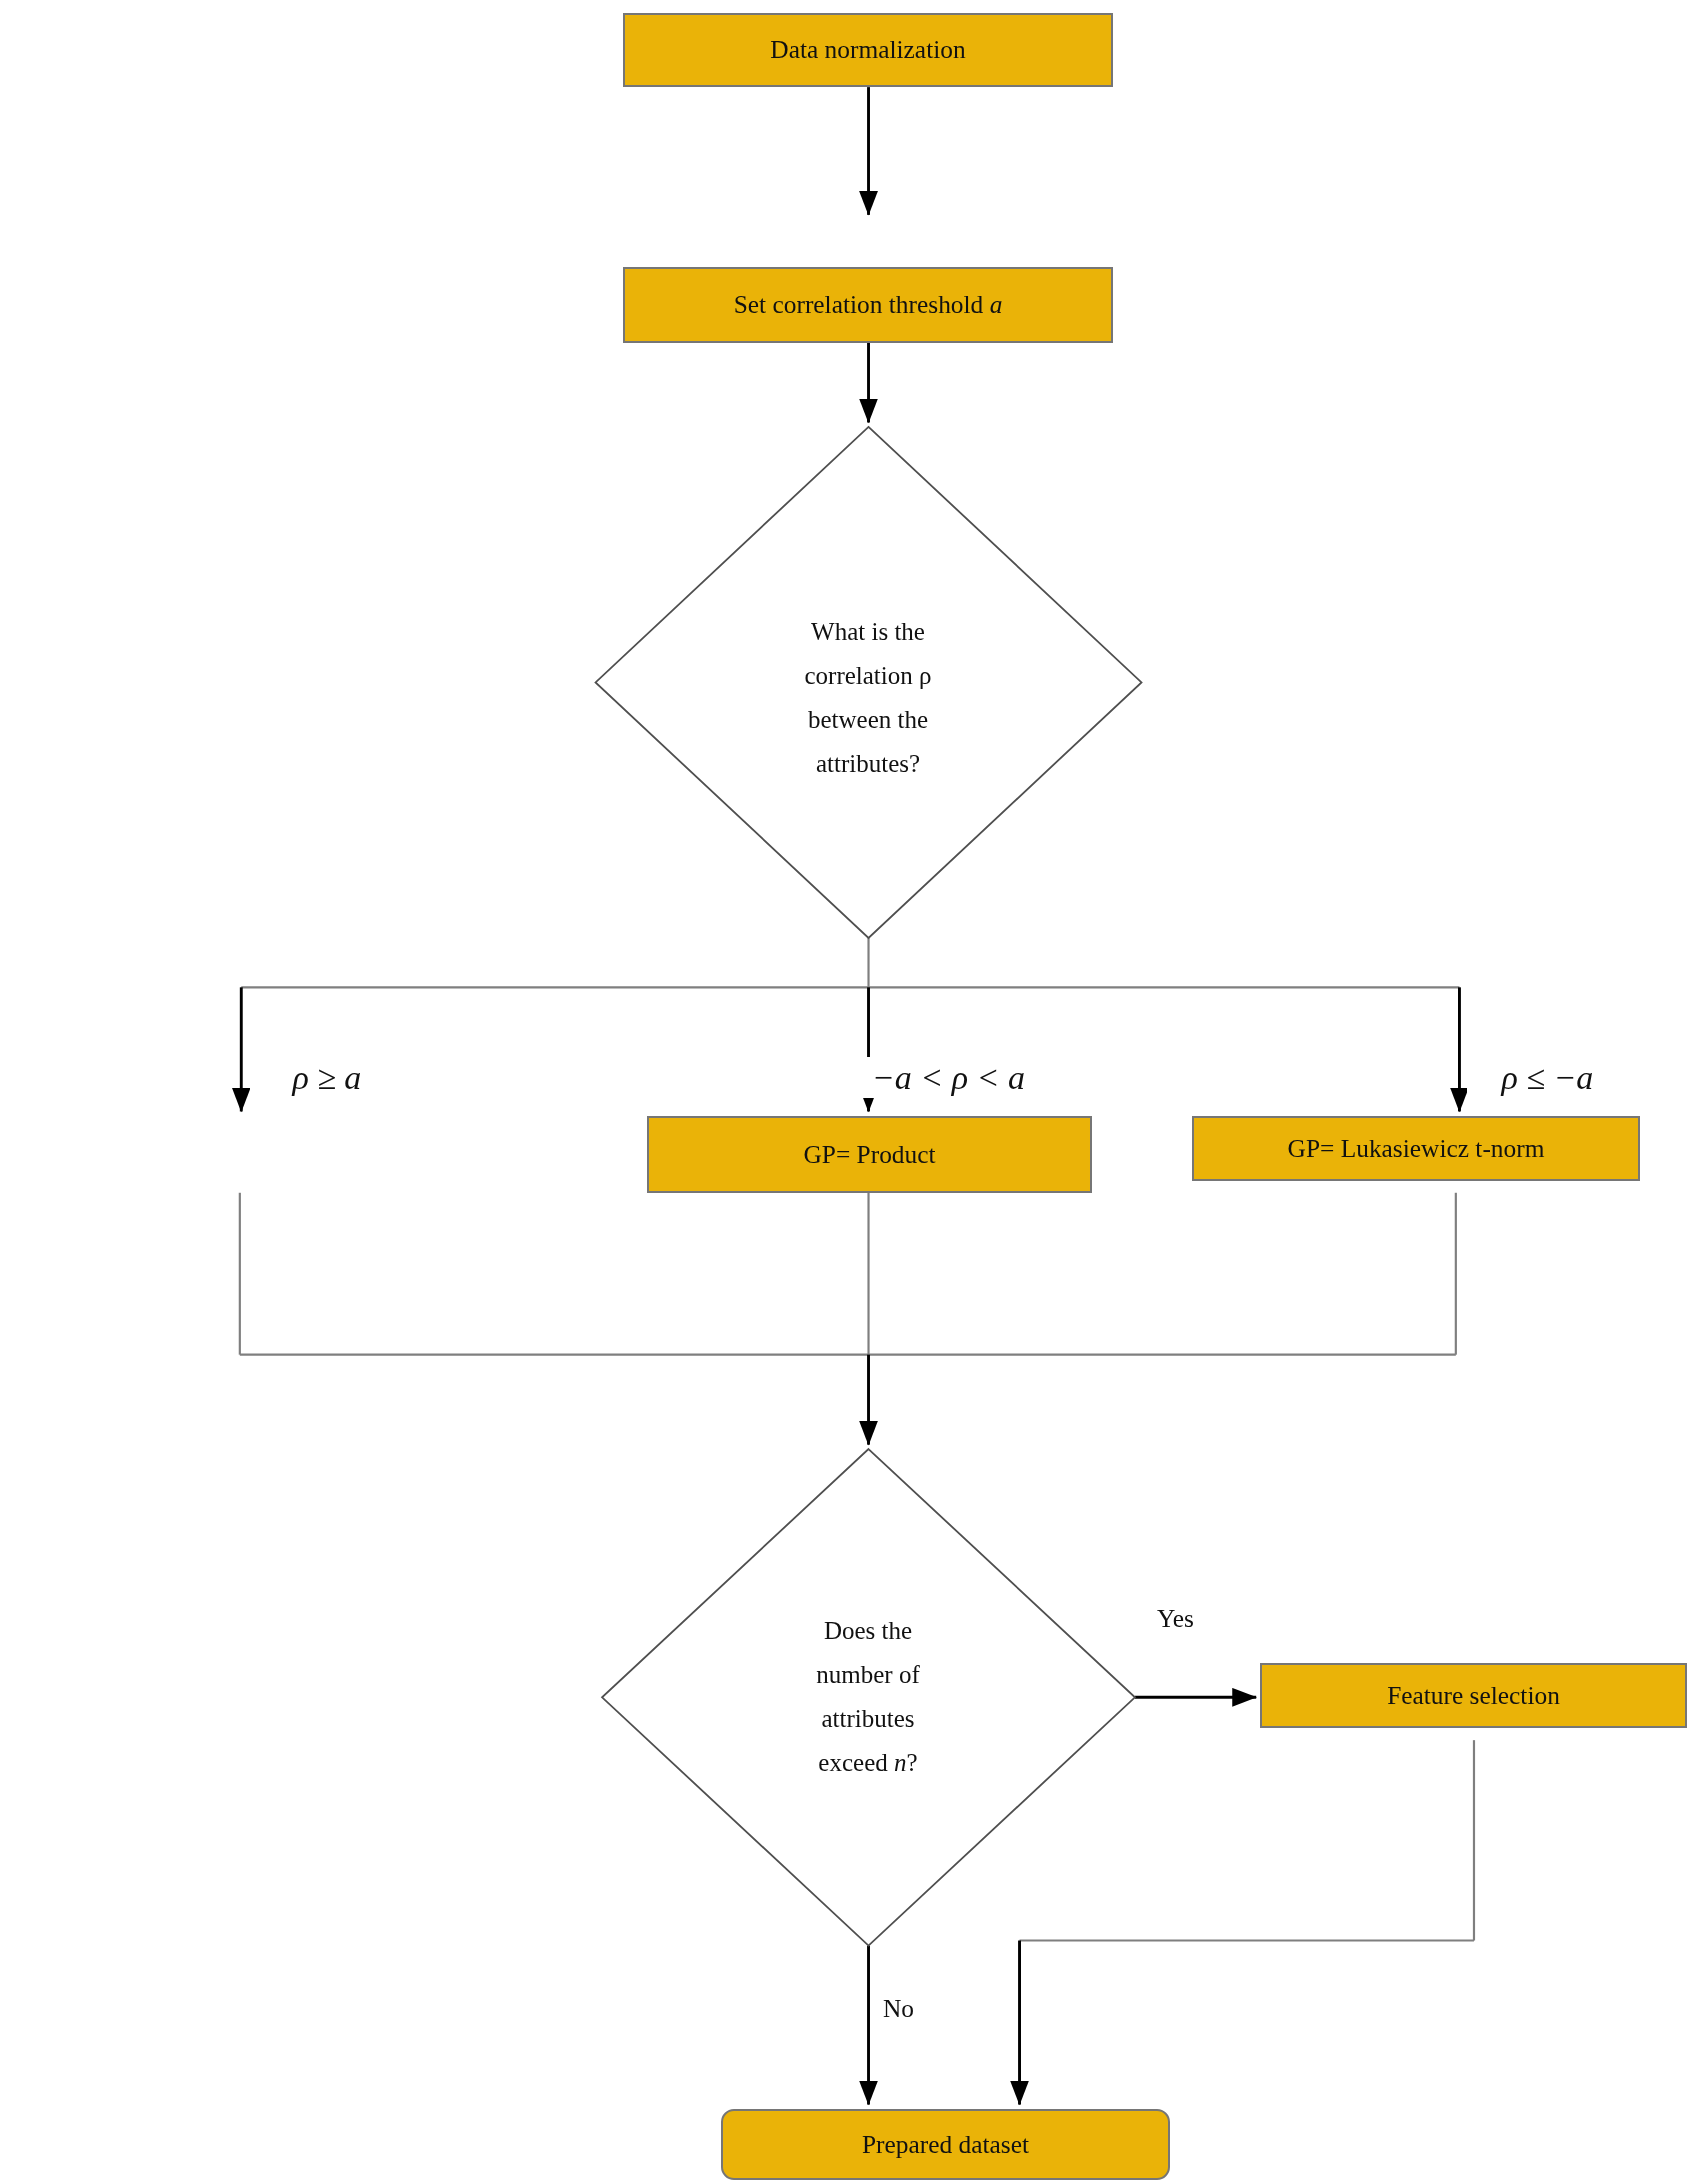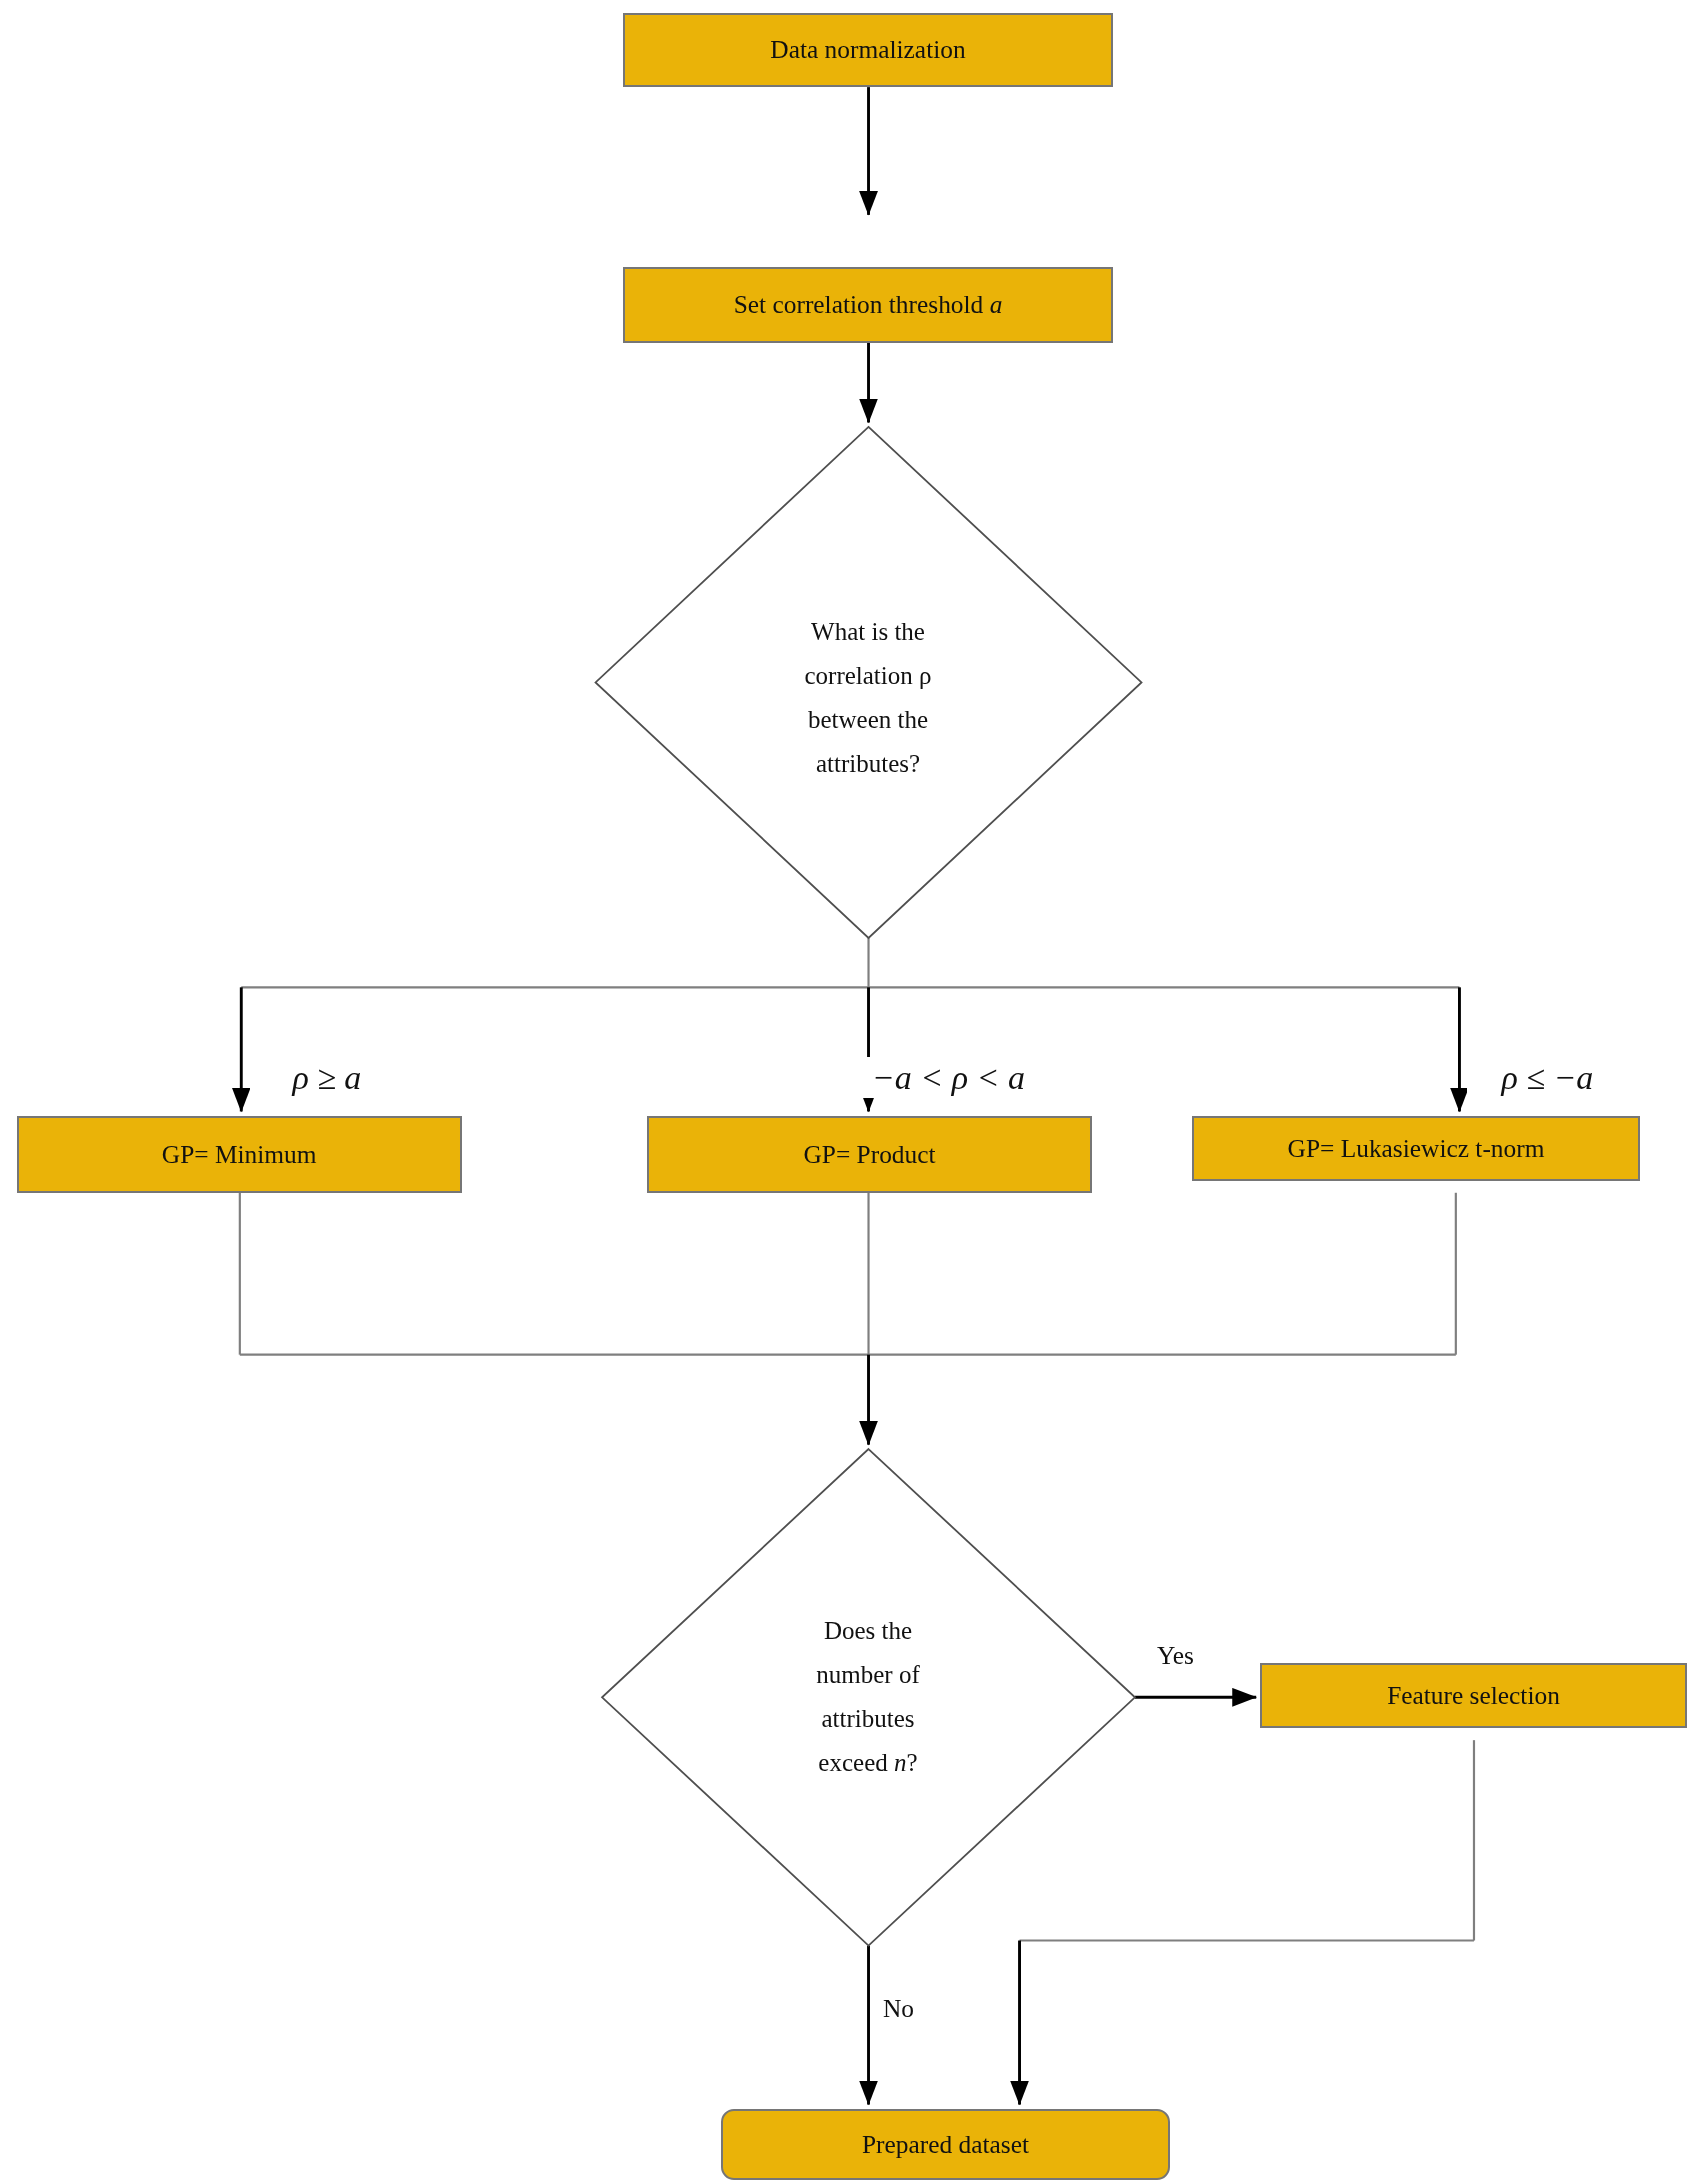--- a/index.html
+++ b/index.html
@@ -117,23 +117,20 @@
   </svg>
 
   <div class="node" style="left:623px; top:13px; width:490px; height:74px;">
     <span>Data normalization</span>
   </div>
 
   <div class="node" style="left:623px; top:219px; width:490px; height:76px;margin-top:48px;">
     <span><span>Set correlation threshold </span><span class="var">a</span></span>
   </div>
 
-  <div class="node" style="left:16.7px; top:1116px; width:445px; height:77px;">
-    <span>GP= Minimum</span>
-  </div>
 
   <div class="node" style="left:647px; top:1116px; width:445px; height:77px;">
     <span>GP= Product</span>
   </div>
 
   <div class="node" style="left:1164px; top:1116px; width:448px; height:65px;margin-left:28px;">
     <span>GP= Lukasiewicz t-norm</span>
   </div>
 
   <div class="node" style="left:1260px; top:1663px; width:427px; height:65px;">
@@ -157,18 +154,18 @@
 attributes
 exceed </span><span class="var">n</span><span>?</span></span>
   </div>
 
   <div class="edge-label" style="left:250px; top:1021px; width:145px; height:41px;">ρ ≥ a</div>
 
   <div class="edge-label" style="left:835px; top:1021px; width:218px; height:41px;">−a &lt; ρ &lt; a</div>
 
   <div class="edge-label" style="left:1467px; top:1021px; width:152px; height:41px;">ρ ≤ −a</div>
 
-  <div class="flow-label centered" style="left:1129px; top:1635px; width:87px; height:41px;">Yes</div>
+  <div class="flow-label centered" style="left:1129px; top:1598px; width:87px; height:41px;">Yes</div>
 
   <div class="flow-label" style="left:880px; top:1988px; width:87px; height:41px;">No</div>
 
 </div>
 
 
 </body></html>

